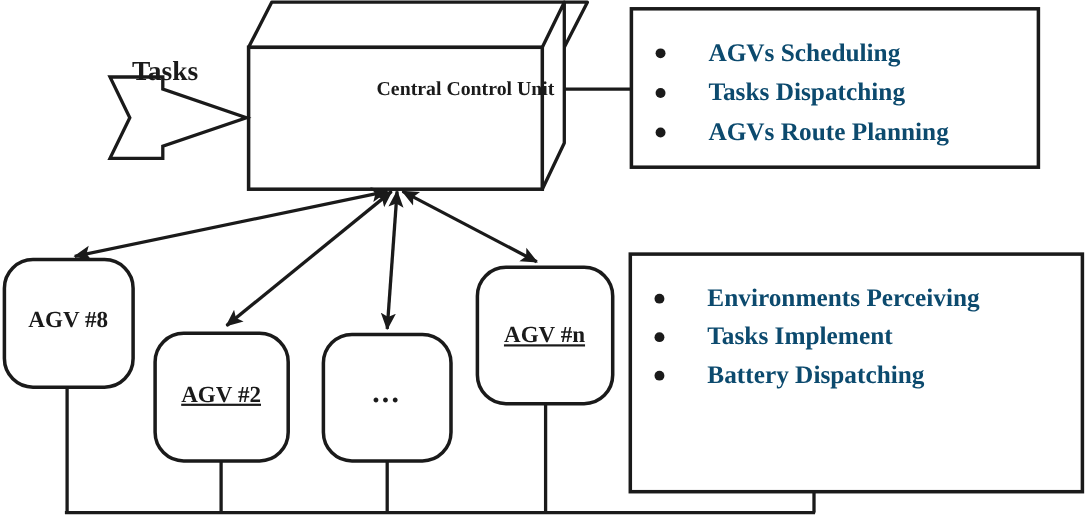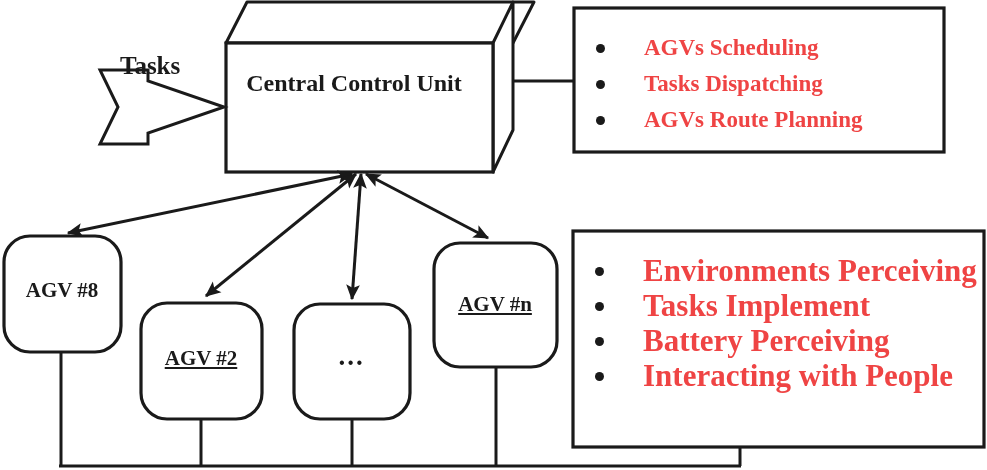--- a/index.html
+++ b/index.html
@@ -25,25 +25,25 @@
   .txt {
     position: absolute;
     font-family: "Liberation Serif", "DejaVu Serif", serif;
     font-weight: bold;
     color: #1a1a1a;
     white-space: nowrap;
     line-height: 1.12;
   }
   
   #ccu-label {
-    left: 220px;
+    left: 236px;
     top: 70px;
     width: 268px;
-    text-align: center;
-    font-size: 24px;
+    text-align: right;
+    font-size: 18px;
     white-space: normal;
   }
   
   #tasks-label {
     left: 120px;
     top: 32px;
     font-size: 25px;
     margin-top: 20px;
   }
   
@@ -64,21 +64,21 @@
   .panel ul {
     list-style: none;
     margin: 0;
     padding: 0;
   }
   .panel li {
     display: block;
     position: relative;
     font-family: "Liberation Serif", "DejaVu Serif", serif;
     font-weight: bold;
-    color: #ef4444;
+    color: #0c4a6e;
     white-space: nowrap;
   }
   .panel li .bullet {
     position: absolute;
     left: 0;
     top: 50%;
     width: 9px;
     height: 9px;
     margin-top: -4px;
     border-radius: 50%;
@@ -101,21 +101,21 @@
     line-height: 36px;
   }
   #panel-bottom {
     left: 573px;
     top: 231px;
     width: 412px;
     height: 217px;
     padding: 22px 0 0 22px;
   }
   #panel-bottom li {
-    font-size: 31px;
+    font-size: 23px;
     height: 35px;
     line-height: 35px;
   }
 </style>
 </head>
 <body>
 
 <div id="diagram-root">
 
   <svg class="layer" viewBox="0 0 987 470">
@@ -192,22 +192,18 @@
       <li>
         <span class="bullet"></span>
         <span class="lbl">Environments Perceiving</span>
       </li>
       <li>
         <span class="bullet"></span>
         <span class="lbl">Tasks Implement</span>
       </li>
       <li>
         <span class="bullet"></span>
-        <span class="lbl">Battery Perceiving</span>
-      </li>
-      <li>
-        <span class="bullet"></span>
-        <span class="lbl">Interacting with People</span>
+        <span class="lbl">Battery Dispatching</span>
       </li>
     </ul>
   </div>
 
 </div>
 
 </body></html>

